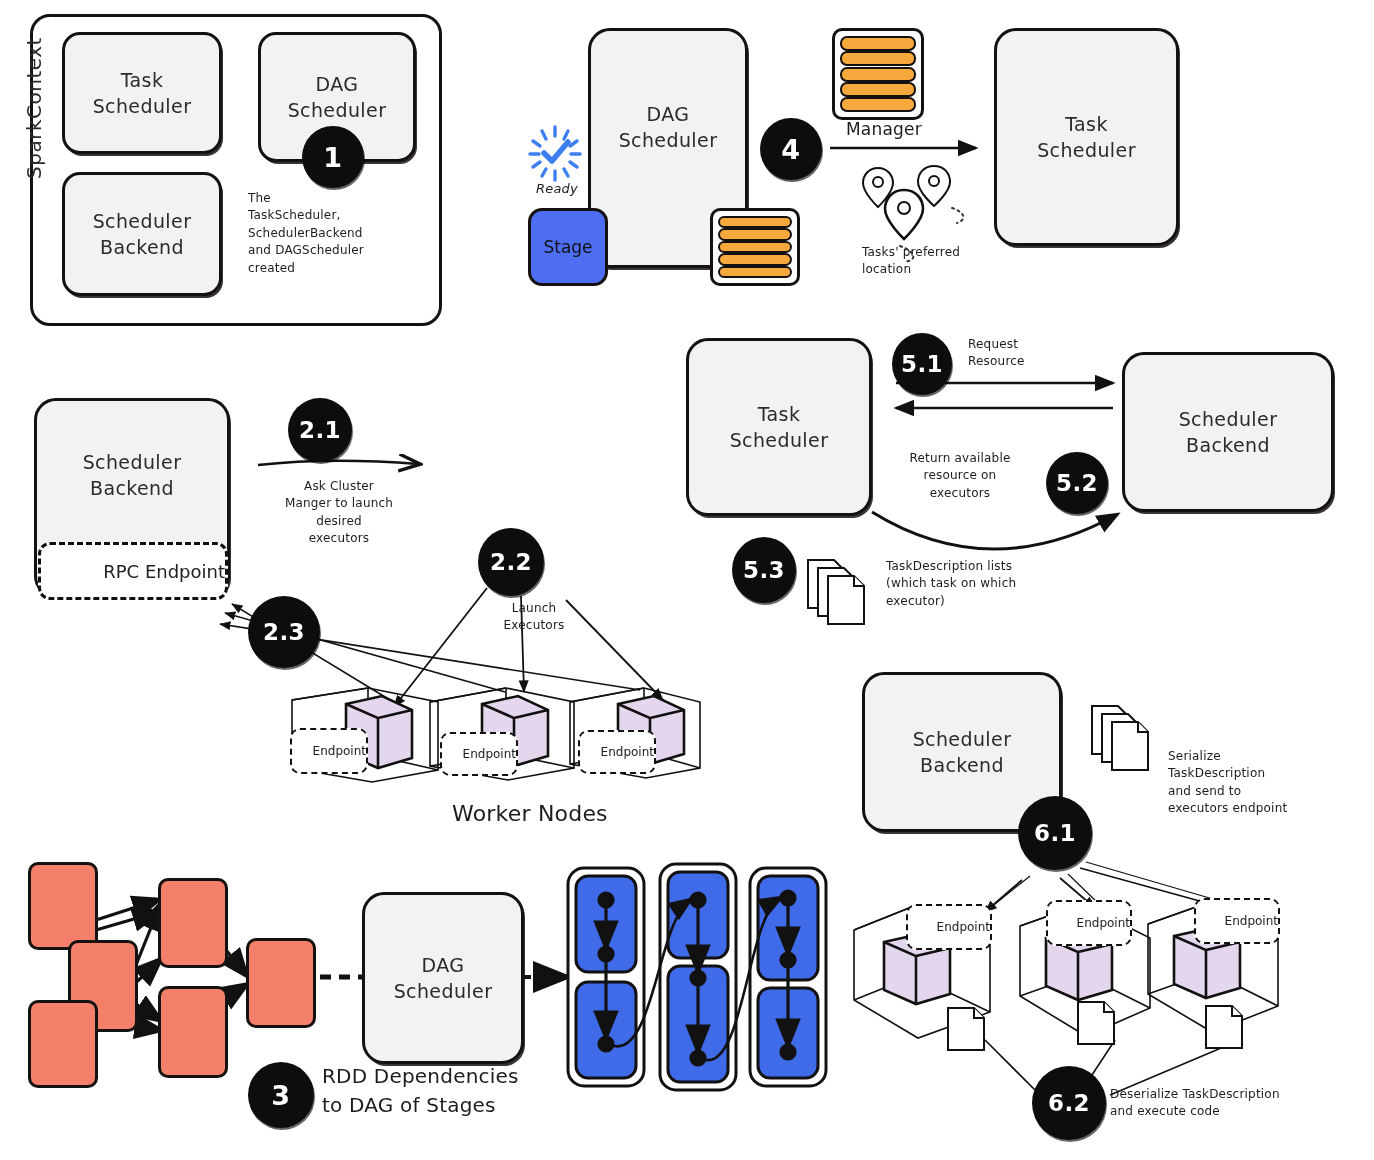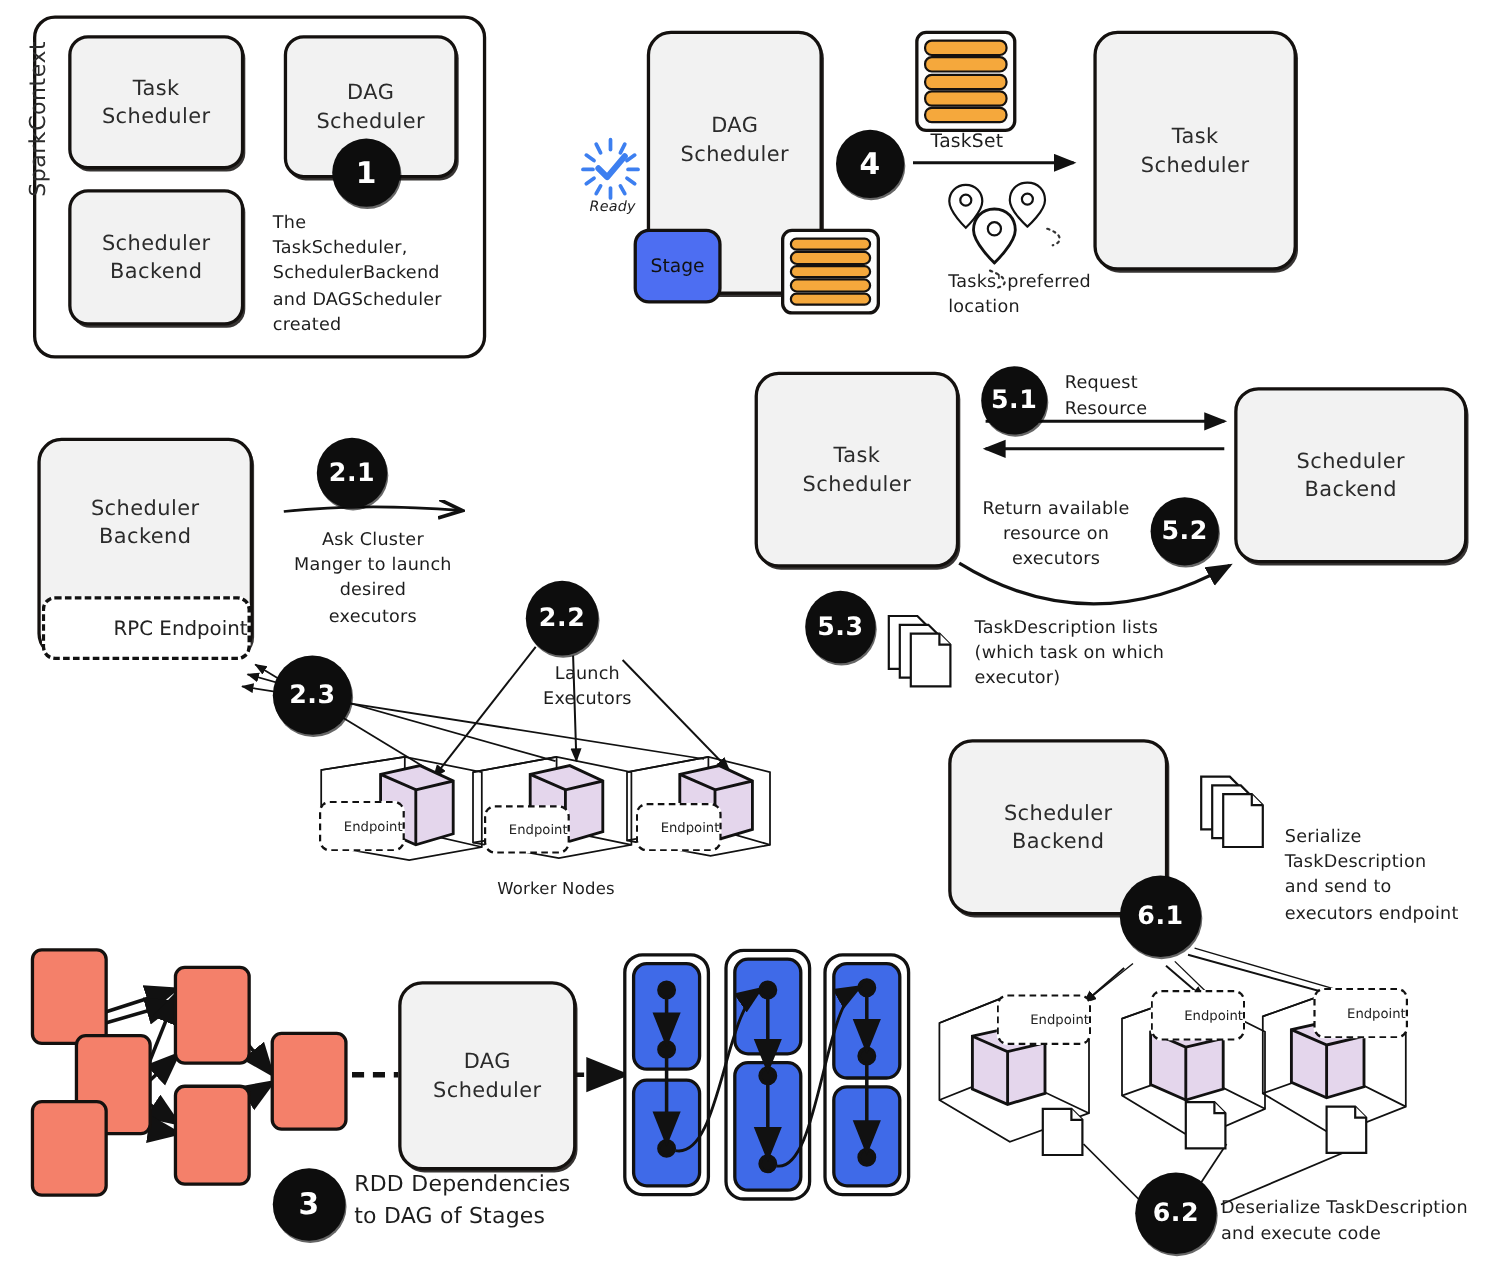--- a/index.html
+++ b/index.html
@@ -73,21 +73,21 @@
     font-weight:700;
     letter-spacing:.5px;
     z-index:40;
     box-shadow:1px 2px 0 0 rgba(0,0,0,.6);
   }
   .badge.sm{font-size:23px;}
 
   
   .note{
     position:absolute;
-    font-size:16px;
+    font-size:12px;
     color:#1d1d1d;
     line-height:1.45;
     white-space:pre-line;
     letter-spacing:.2px;
   }
   .note.center{text-align:center;}
   .note.small{font-size:16px;}
 
   
   .dashbox{
@@ -256,32 +256,32 @@
         <line x1="9" y1="45" x2="16" y2="40"></line>
         <line x1="6" y1="32" x2="15" y2="32"></line>
         <line x1="9" y1="19" x2="16" y2="24"></line>
         <line x1="18" y1="9" x2="22" y2="17"></line>
       </g>
       <path d="M20,31 L28,39 L44,20" stroke="#3d7ff0" stroke-width="5.5" fill="none" stroke-linecap="round" stroke-linejoin="round"></path>
     </svg>
   </div>
   <div class="note small" style="left:527px;top:180px;width:60px;text-align:center;font-size:13px;font-style:italic;">Ready</div>
 
-  <div class="cbox stageblue" style="left:576px;top:208px;width:80px;height:68px;border-radius:14px;">
+  <div class="cbox stageblue" style="left:528px;top:208px;width:80px;height:78px;border-radius:14px;">
     <span>Stage</span>
   </div>
 
   <div class="tstack" style="left:832px;top:28px;width:92px;height:92px;">
     <i></i>
       <i></i>
       <i></i>
       <i></i>
       <i></i>
   </div>
-  <div class="note" style="left:846px;top:117px;font-size:17px;">TaskSet</div>
+  <div class="note" style="left:846px;top:117px;font-size:17px;">Manager</div>
 
   <div class="tstack" style="left:710px;top:208px;width:90px;height:78px;">
     <i></i>
       <i></i>
       <i></i>
       <i></i>
       <i></i>
   </div>
 
   <div class="badge" style="left:760px;top:118px;width:62px;height:62px;">4</div>
@@ -390,21 +390,21 @@
   <div class="dashbox tiny" style="left:290px;top:728px;width:78px;height:46px;">
     <span>Endpoint</span>
   </div>
   <div class="dashbox tiny" style="left:440px;top:732px;width:78px;height:44px;">
     <span>Endpoint</span>
   </div>
   <div class="dashbox tiny" style="left:578px;top:730px;width:78px;height:44px;">
     <span>Endpoint</span>
   </div>
 
-  <div class="note" style="left:452px;top:798px;width:200px;font-size:15px;">Worker Nodes</div>
+  <div class="note" style="left:452px;top:798px;width:200px;font-size:22px;">Worker Nodes</div>
 
   <div class="cbox rdd" style="left:28px;top:862px;width:70px;height:88px;"></div>
   <div class="cbox rdd" style="left:68px;top:940px;width:70px;height:92px;"></div>
   <div class="cbox rdd" style="left:28px;top:1000px;width:70px;height:88px;"></div>
   <div class="cbox rdd" style="left:158px;top:878px;width:70px;height:90px;"></div>
   <div class="cbox rdd" style="left:158px;top:986px;width:70px;height:92px;"></div>
   <div class="cbox rdd" style="left:246px;top:938px;width:70px;height:90px;"></div>
 
   <div class="rbox r2" style="left:362px;top:892px;width:162px;height:172px;">
     <span class="lbl">DAG

